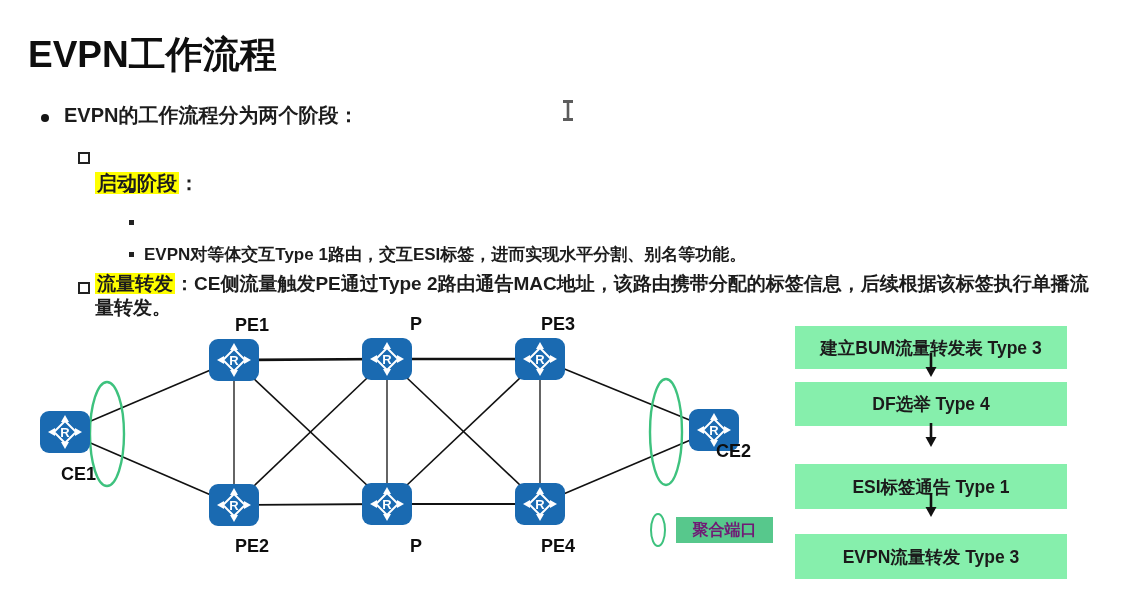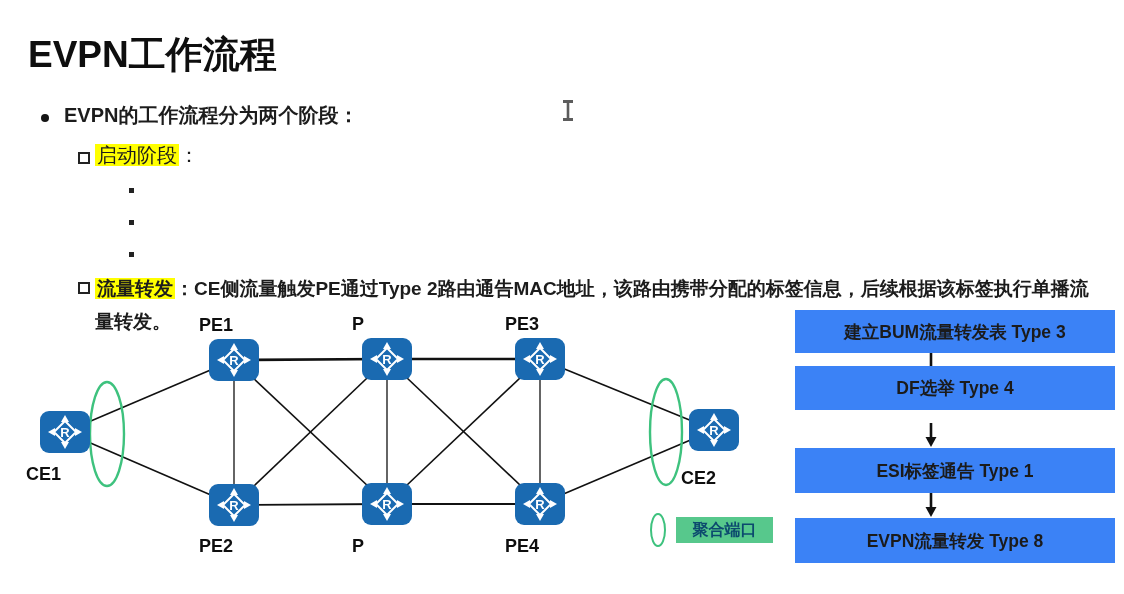--- a/index.html
+++ b/index.html
@@ -6,39 +6,39 @@
   .slide{
     position:relative;width:1124px;height:594px;background:#ffffff;overflow:hidden;
     font-family:"Liberation Sans","DejaVu Sans",sans-serif;color:#1c1c1c;padding-left:36px;
   }
   .title{position:absolute;left:28px;top:30px;font-size:37px;font-weight:900;color:#0e0e0e;letter-spacing:0;}
   .l1-dot{position:absolute;left:41px;top:114px;width:8px;height:8px;border-radius:50%;background:#151515;}
   .l1-text{position:absolute;left:64px;top:102px;font-size:20px;font-weight:700;}
   .sq2{position:absolute;width:8px;height:8px;border:2px solid #222;background:#fff;}
   .sq2.m1{left:78px;top:152px;}
   .sq2.m2{left:78px;top:282px;}
-  .l2-text{position:absolute;left:95px;font-size:20px;font-weight:400;}
+  .l2-text{position:absolute;left:95px;font-size:20px;font-weight:700;margin-top:28px;}
   .l2-text.startup{top:142px;}
   .hl{background:#ffff00;padding:0 2px;}
   .sq3{position:absolute;left:129px;width:5px;height:5px;background:#222;}
   .sq3.i1{top:188px}.sq3.i2{top:220px}.sq3.i3{top:252px}
   .l3-text{position:absolute;left:144px;font-size:17px;font-weight:700;white-space:nowrap;}
   .l3-text.i1{top:179px}.l3-text.i2{top:211px}.l3-text.i3{top:243px}
-  .para{position:absolute;left:95px;top:272px;width:1012px;font-size:19px;line-height:33px;font-weight:700;}
+  .para{position:absolute;left:95px;top:272px;width:1012px;font-size:19px;line-height:24px;font-weight:700;}
   .topo-svg{position:absolute;left:0;top:0;}
   .node{position:absolute;width:50px;height:42px;}
-  .nlabel{position:absolute;width:70px;text-align:left;font-size:18px;font-weight:800;color:#0e0e0e;}
-  .flow-box{position:absolute;left:795px;width:320px;background:#3b82f6;display:flex;align-items:center;justify-content:center;font-size:17.5px;font-weight:800;color:#1b1b1b;}
+  .nlabel{position:absolute;width:70px;text-align:right;font-size:18px;font-weight:800;color:#0e0e0e;}
+  .flow-box{position:absolute;left:795px;width:272px;background:#86efac;display:flex;align-items:center;justify-content:center;font-size:17.5px;font-weight:800;color:#1b1b1b;margin-top:16px;}
   .flow-box.s1{top:310px;height:43px;}
   .flow-box.s2{top:366px;height:44px;}
   .flow-box.s3{top:448px;height:45px;text-align:center;}
   .flow-box.s4{top:518px;height:45px;}
   .flow-arrow{position:absolute;left:924px;width:14px;height:24px;}
   .flow-arrow.a1{top:353px}.flow-arrow.a2{top:423px}.flow-arrow.a3{top:493px}
-  .legend-box{position:absolute;left:676px;top:517px;width:97px;height:26px;background:#57c88c;color:#0c4a6e;font-size:16px;font-weight:700;display:flex;align-items:center;justify-content:center;}
+  .legend-box{position:absolute;left:676px;top:517px;width:97px;height:26px;background:#57c88c;color:#701a75;font-size:16px;font-weight:700;display:flex;align-items:center;justify-content:center;}
   .cursor{position:absolute;left:560px;top:100px;width:16px;height:21px;}
 </style>
 </head>
 <body>
 
 <div class="slide">
 
   <div class="title">EVPN工作流程</div>
 
   <svg class="cursor" viewBox="0 0 16 21">
@@ -51,20 +51,21 @@
   <div class="l1-text">EVPN的工作流程分为两个阶段：</div>
 
   <div class="sq2 m1"></div>
   <div class="l2-text startup">
     <span class="hl">启动阶段</span><span>：</span>
   </div>
 
   <div class="sq3 i1"></div>
   <div class="sq3 i2"></div>
   <div class="sq3 i3"></div>
+  <div class="l3-text i3">EVPN对等体交互Type 1路由，交互ESI标签，进而实现水平分割、别名等功能。</div>
 
   <div class="sq2 m2"></div>
   <div class="para">
     <span class="hl">流量转发</span><span>：CE侧流量触发PE通过Type 2路由通告MAC地址，该路由携带分配的标签信息，后续根据该标签执行单播流量转发。</span>
   </div>
 
   <svg class="topo-svg" width="1124" height="594" viewBox="0 0 1124 594">
     <g stroke="#111111" stroke-width="1.6">
       <line x1="65" y1="432" x2="234" y2="360"></line>
       <line x1="65" y1="432" x2="234" y2="505"></line>
@@ -162,34 +163,34 @@
     <text x="25" y="26" text-anchor="middle" font-size="13" font-weight="bold" fill="#fff">R</text>
   </svg>
 
   <div class="nlabel" style="left:26px;top:464px">CE1</div>
   <div class="nlabel" style="left:199px;top:315px">PE1</div>
   <div class="nlabel" style="left:352px;top:314px">P</div>
   <div class="nlabel" style="left:505px;top:314px">PE3</div>
   <div class="nlabel" style="left:199px;top:536px">PE2</div>
   <div class="nlabel" style="left:352px;top:536px">P</div>
   <div class="nlabel" style="left:505px;top:536px">PE4</div>
-  <div class="nlabel" style="left:681px;top:468px">CE2</div>
+  <div class="nlabel" style="left:681px;top:441px">CE2</div>
 
   <div class="legend-box">聚合端口</div>
 
   <div class="flow-box s1">建立BUM流量转发表 Type 3</div>
   <svg class="flow-arrow a1" viewBox="0 0 14 24">
     <line x1="7" y1="0" x2="7" y2="15" stroke="#111" stroke-width="2.6"></line>
       <polygon points="1.5,14 12.5,14 7,24" fill="#111"></polygon>
   </svg>
   <div class="flow-box s2">DF选举 Type 4</div>
   <svg class="flow-arrow a2" viewBox="0 0 14 24">
     <line x1="7" y1="0" x2="7" y2="15" stroke="#111" stroke-width="2.6"></line>
       <polygon points="1.5,14 12.5,14 7,24" fill="#111"></polygon>
   </svg>
   <div class="flow-box s3">ESI标签通告 Type 1</div>
   <svg class="flow-arrow a3" viewBox="0 0 14 24">
     <line x1="7" y1="0" x2="7" y2="15" stroke="#111" stroke-width="2.6"></line>
       <polygon points="1.5,14 12.5,14 7,24" fill="#111"></polygon>
   </svg>
-  <div class="flow-box s4">EVPN流量转发 Type 8</div>
+  <div class="flow-box s4">EVPN流量转发 Type 3</div>
 
 </div>
 
 </body></html>

